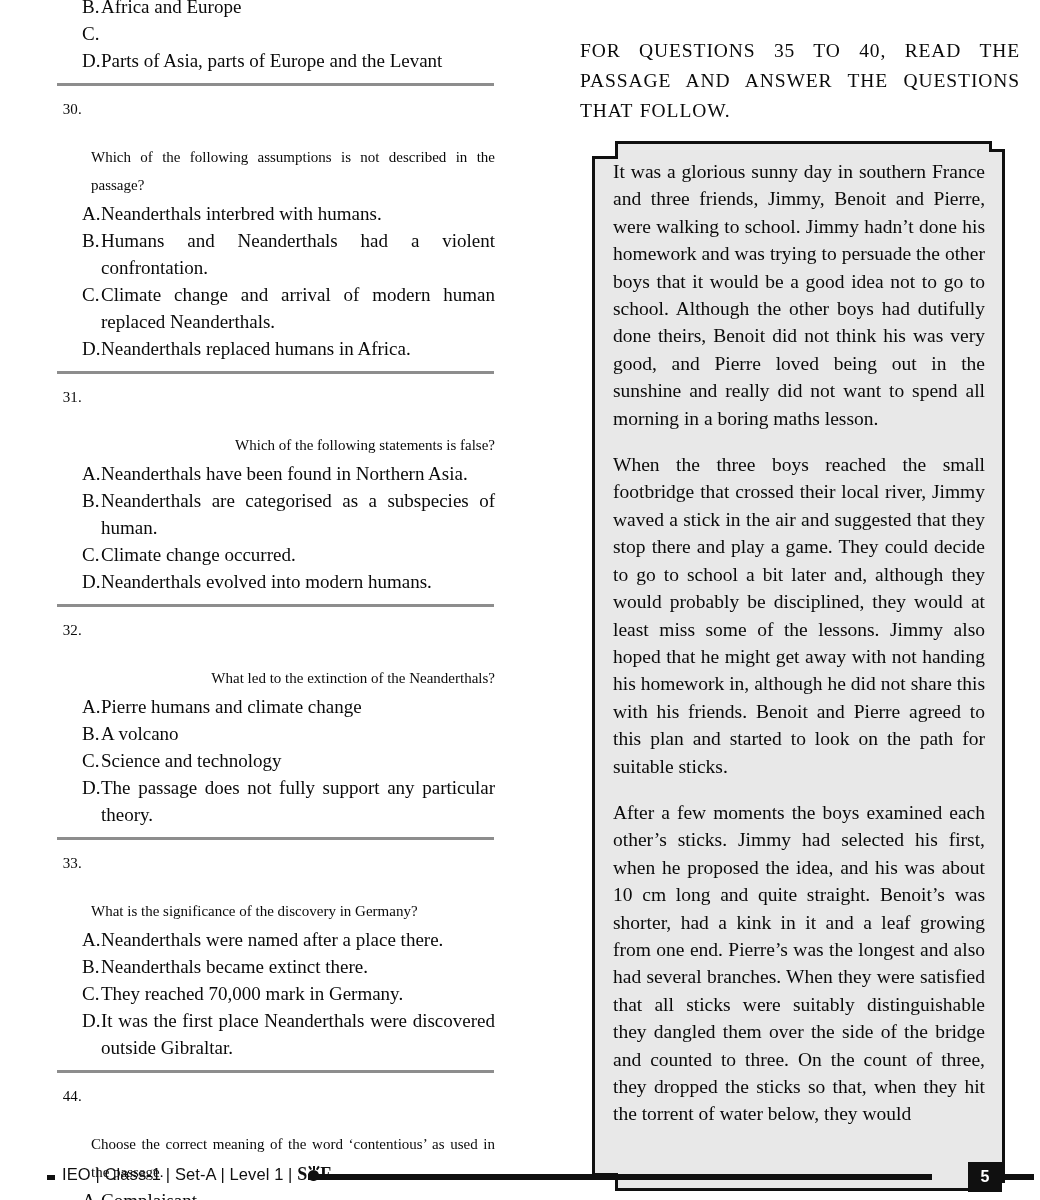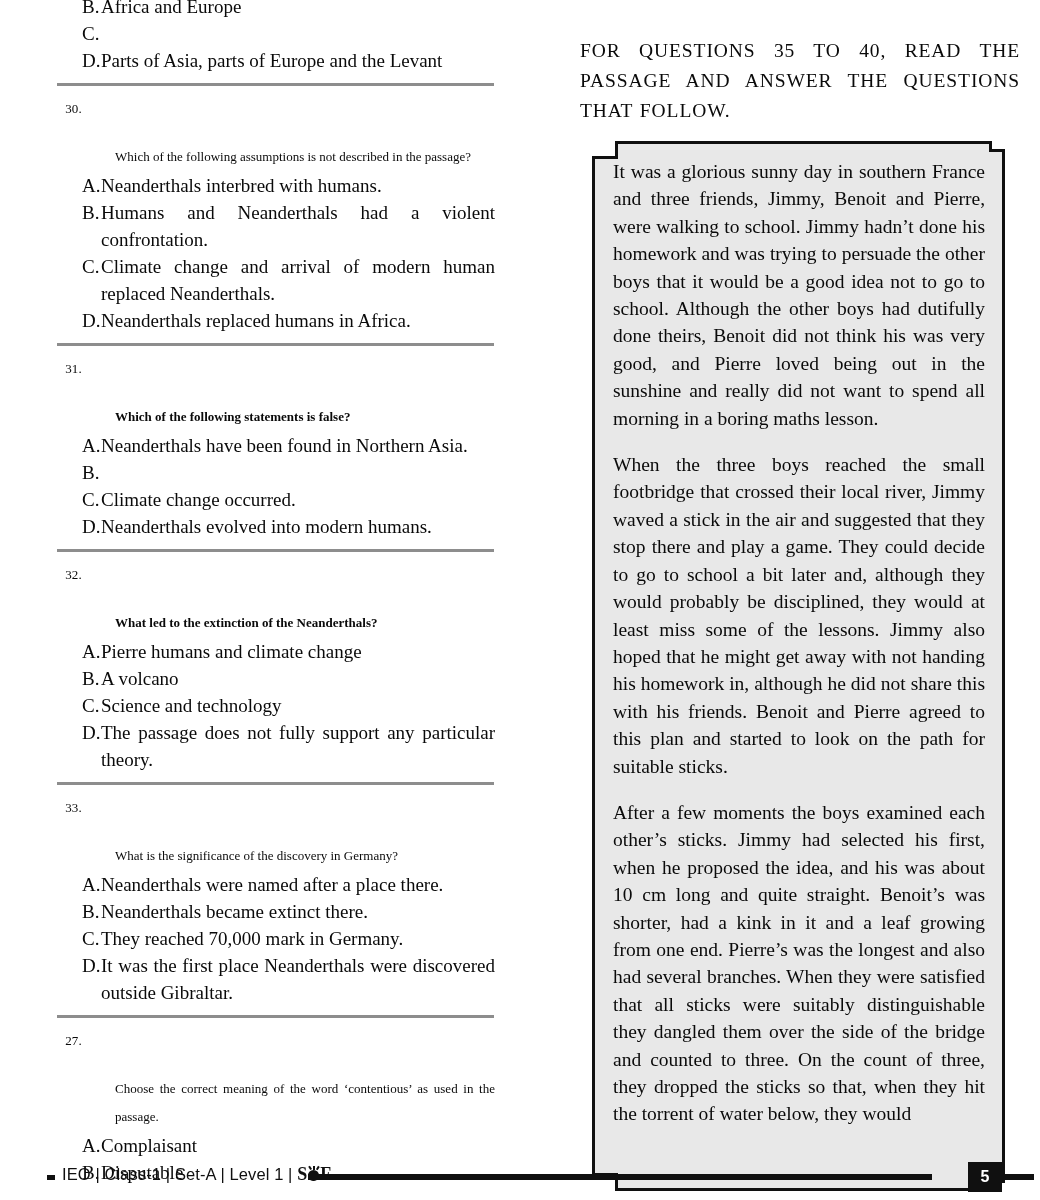--- a/index.html
+++ b/index.html
@@ -34,39 +34,38 @@
     width: 440px;
     margin-top: 36px;
   }
 
   
   .qblock { margin: 0 0 0 0; }
 
   .qline {
     display: flex;
     align-items: flex-start;
-    font-size: 13px;
+    font-size: 15px;
     line-height: 28px;
-    gap: 24px;
   }
   .qnum {
     width: 36px;
     flex: 0 0 36px;
     text-align: right;
     padding-right: 9px;
     letter-spacing: 0.2px;
   }
   .qtext {
     flex: 1;
     text-align: justify;
     text-justify: inter-word;
     hyphens: none;
     margin-top: 48px;
   }
-  .qtext.nojust { text-align: left; font-weight: bold; }
+  .qtext.nojust { text-align: right; }
 
   .opts { margin-top: 1px; }
   .optline {
     display: flex;
     align-items: flex-start;
     font-size: 19px;
     line-height: 27px;
   }
   .optlet {
     width: 46px;
@@ -323,20 +322,21 @@
         <span class="qnum">31.</span>
         <span class="qtext nojust">Which of the following statements is false?</span>
       </div>
       <div class="opts">
         <div class="optline">
           <span class="optlet">A.</span>
           <span class="opttext">Neanderthals have been found in Northern Asia.</span>
         </div>
         <div class="optline">
           <span class="optlet">B.</span>
+          <span class="opttext">Neanderthals are categorised as a subspecies of human.</span>
         </div>
         <div class="optline">
           <span class="optlet">C.</span>
           <span class="opttext nojust">Climate change occurred.</span>
         </div>
         <div class="optline">
           <span class="optlet">D.</span>
           <span class="opttext nojust">Neanderthals evolved into modern humans.</span>
         </div>
       </div>
@@ -393,21 +393,21 @@
           <span class="optlet">D.</span>
           <span class="opttext">It was the first place Neanderthals were discovered outside Gibraltar.</span>
         </div>
       </div>
     </div>
 
     <div class="divider"></div>
 
     <div class="qblock">
       <div class="qline">
-        <span class="qnum">27.</span>
+        <span class="qnum">44.</span>
         <span class="qtext">Choose the correct meaning of the word ‘contentious’ as used in the passage.</span>
       </div>
       <div class="opts">
         <div class="optline">
           <span class="optlet">A.</span>
           <span class="opttext nojust">Complaisant</span>
         </div>
         <div class="optline">
           <span class="optlet">B.</span>
           <span class="opttext nojust">Disputable</span>

